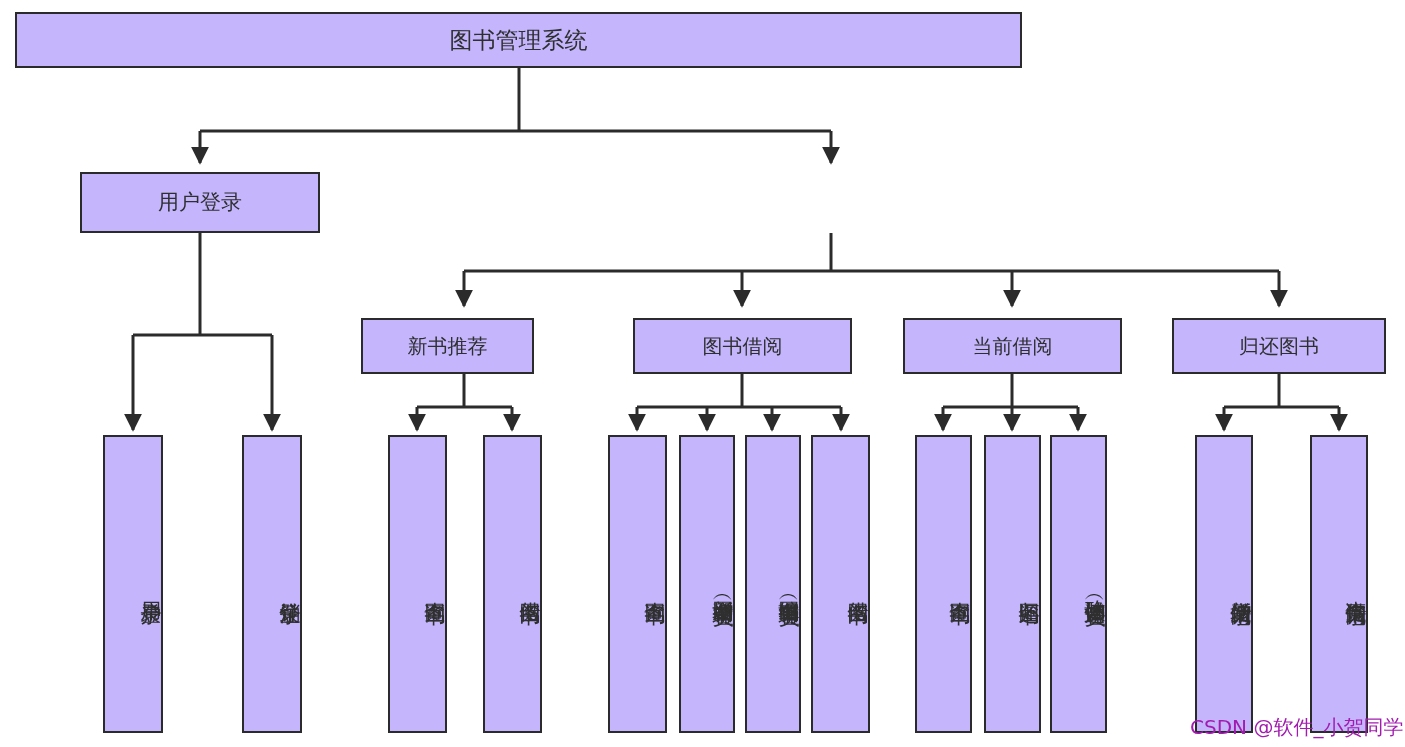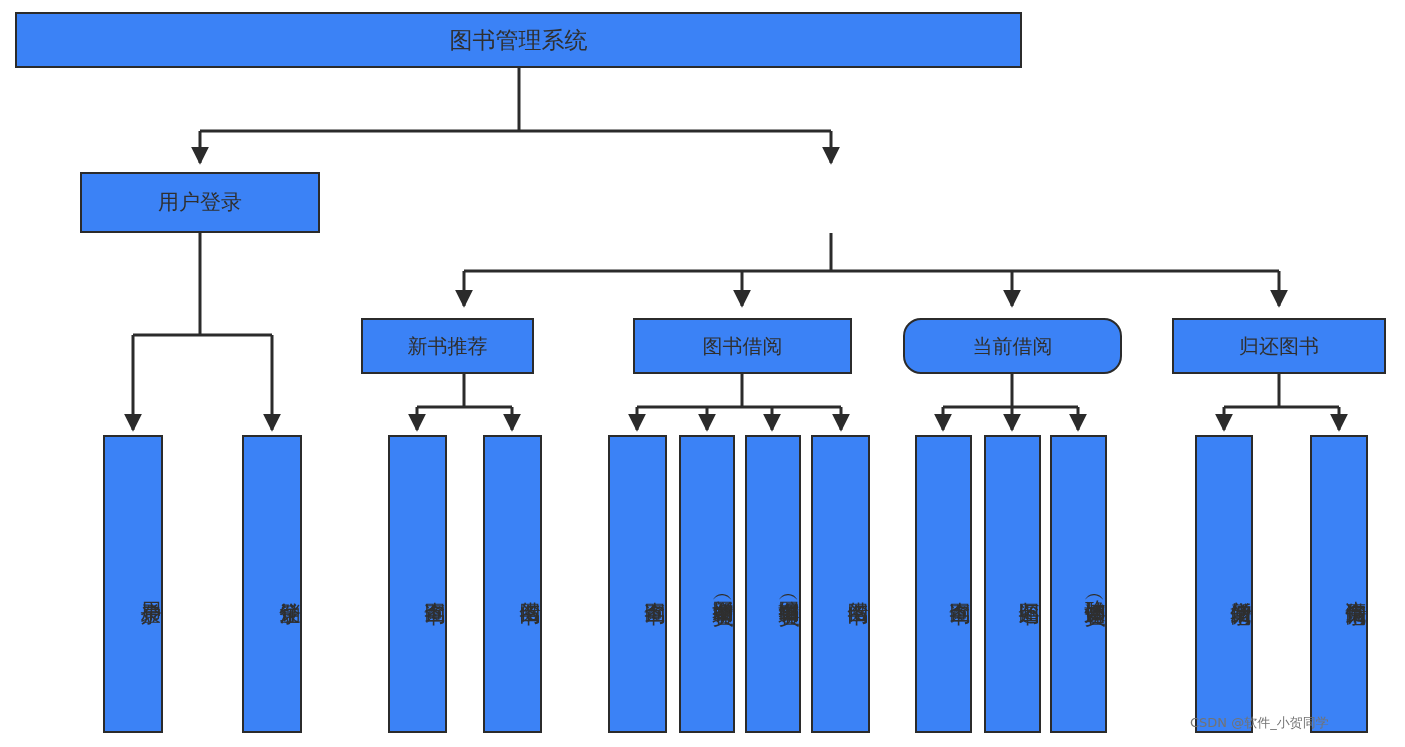--- a/index.html
+++ b/index.html
@@ -15,21 +15,21 @@
     position: relative;
     width: 1405px;
     height: 747px;
     background: #ffffff;
     overflow: hidden;
   }
   .node {
     position: absolute;
     box-sizing: border-box;
     border: 2px solid #2b2b2b;
-    background: #3b82f6;
+    background: #c4b5fd;
     display: flex;
     align-items: center;
     justify-content: center;
     color: #2f2f2f;
     text-align: center;
     line-height: 1.15;
   }
   .node.level0 {
     font-size: 23px;
   }
@@ -59,22 +59,22 @@
     left: 0;
     top: 0;
     width: 1405px;
     height: 747px;
     pointer-events: none;
   }
   .watermark {
     position: absolute;
     left: 1190px;
     top: 714px;
-    font-size: 13px;
-    color: #737373;
+    font-size: 20px;
+    color: #a21caf;
     white-space: nowrap;
     font-family: "DejaVu Sans", "Liberation Sans", sans-serif;
   }
 </style>
 </head>
 <body>
 
 <div id="canvas">
 
   <svg id="edges" viewBox="0 0 1405 747" xmlns="http://www.w3.org/2000/svg">
@@ -134,21 +134,21 @@
   <div class="node level1" style="left:80px; top:172px; width:240px; height:61px;">
     <span>用户登录</span>
   </div>
 
   <div class="node level2" style="left:361px; top:318px; width:173px; height:56px;">
     <span>新书推荐</span>
   </div>
   <div class="node level2" style="left:633px; top:318px; width:219px; height:56px;">
     <span>图书借阅</span>
   </div>
-  <div class="node level2" style="left:903px; top:318px; width:219px; height:56px;border-radius:18px;">
+  <div class="node level2" style="left:903px; top:318px; width:219px; height:56px;">
     <span>当前借阅</span>
   </div>
   <div class="node level2" style="left:1172px; top:318px; width:214px; height:56px;">
     <span>归还图书</span>
   </div>
 
   <div class="node leaf" style="left:103px; top:435px; width:60px; height:298px;">
     <span>用户登录</span>
   </div>
   <div class="node leaf" style="left:242px; top:435px; width:60px; height:298px;">

